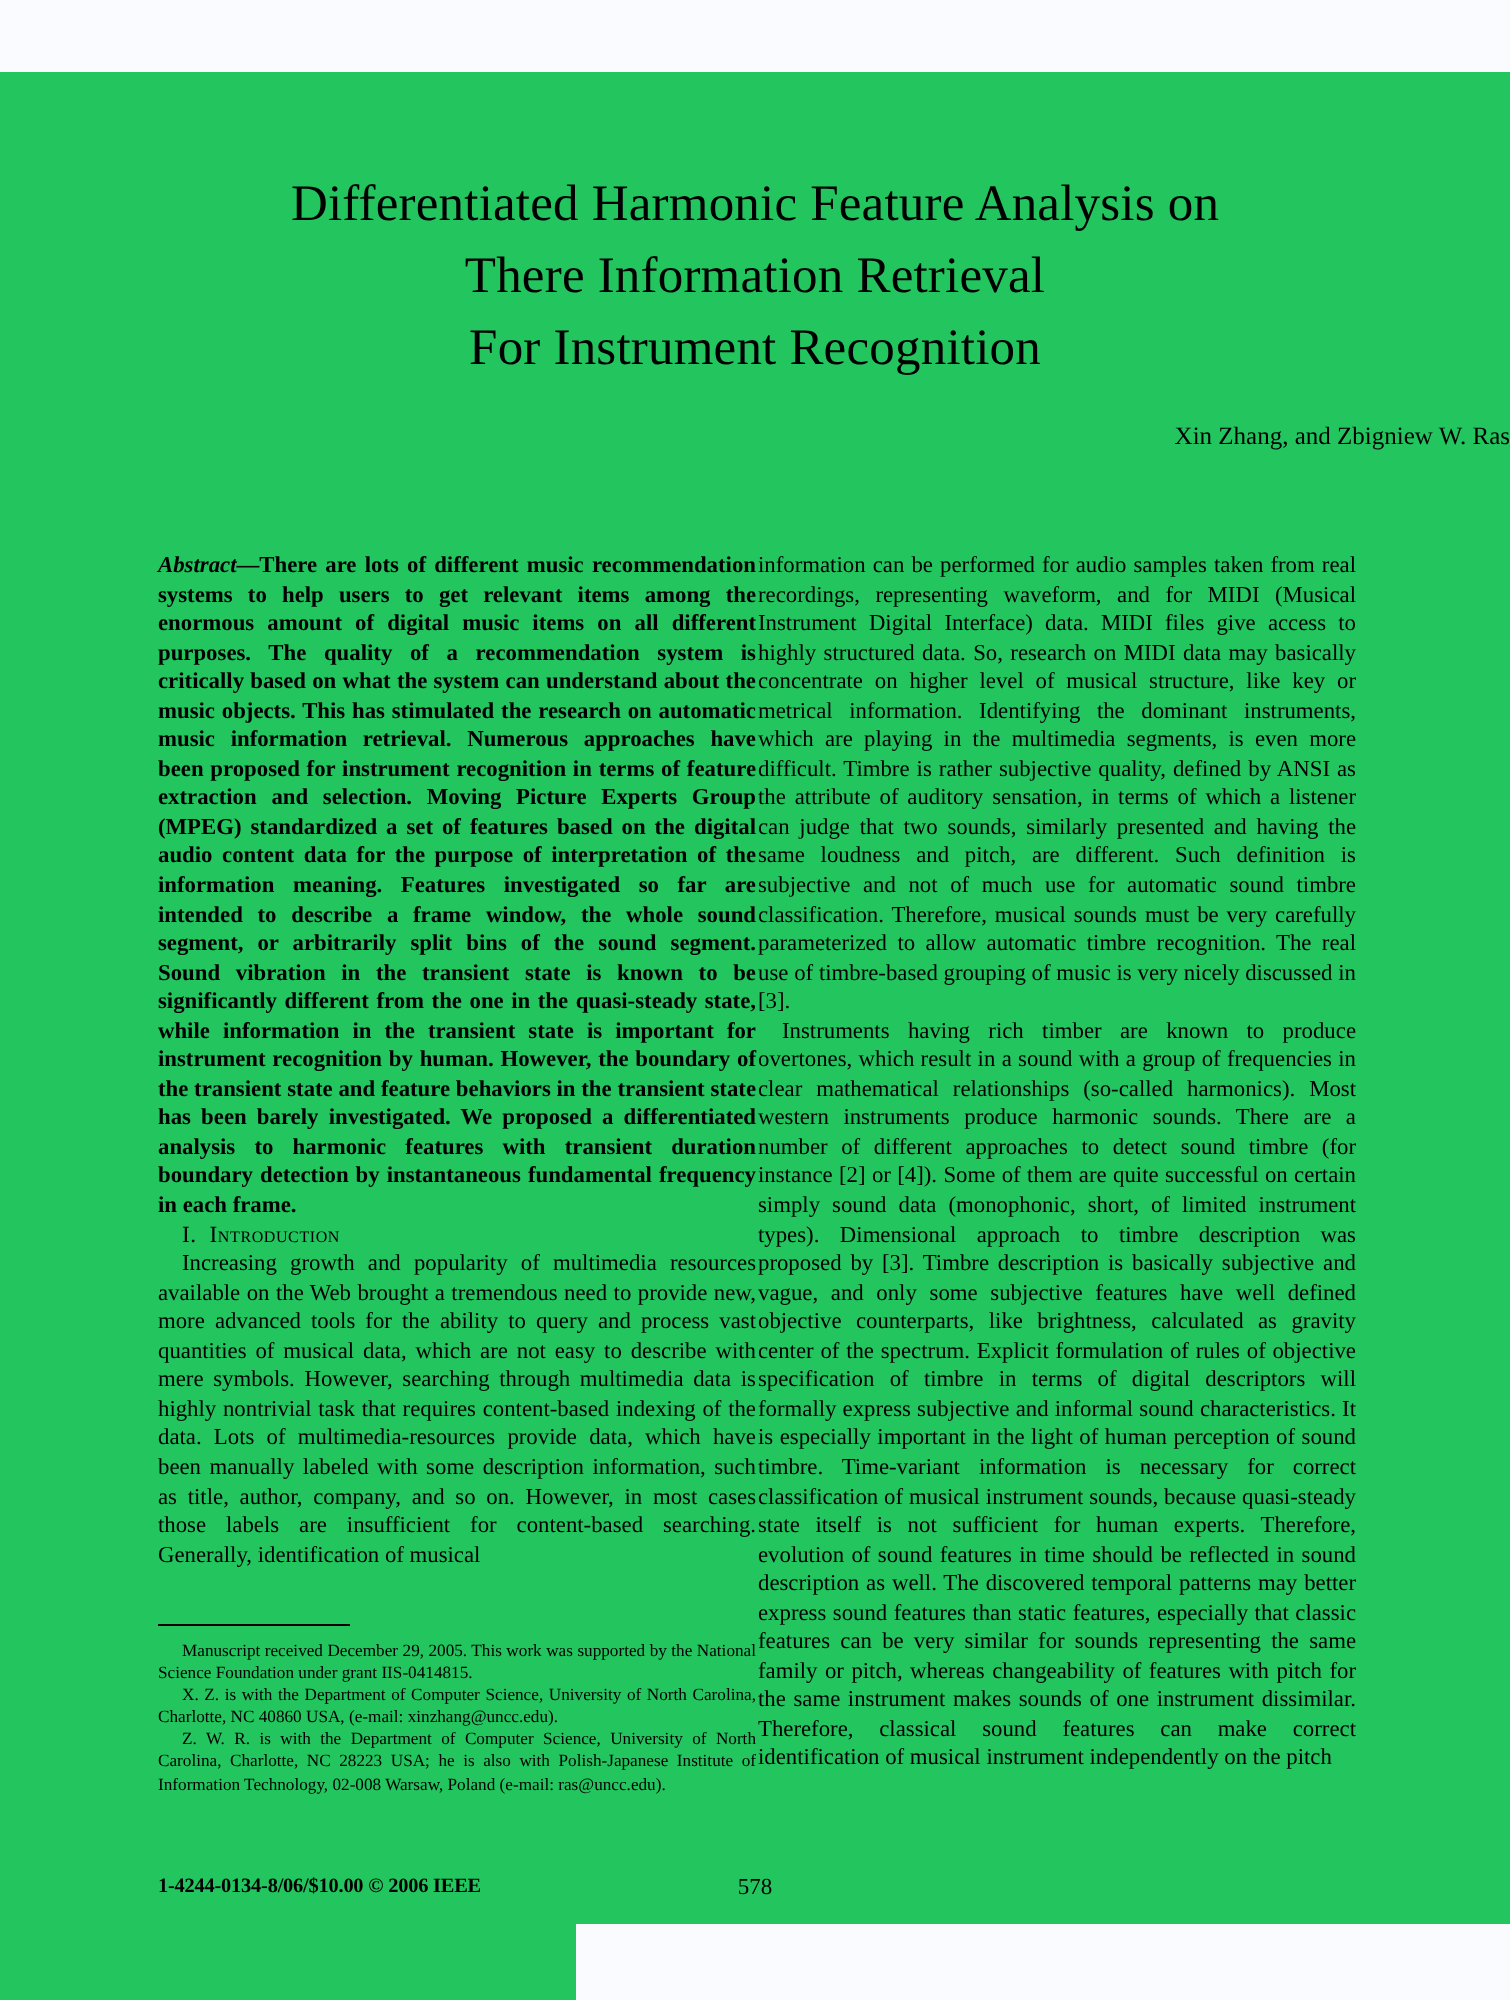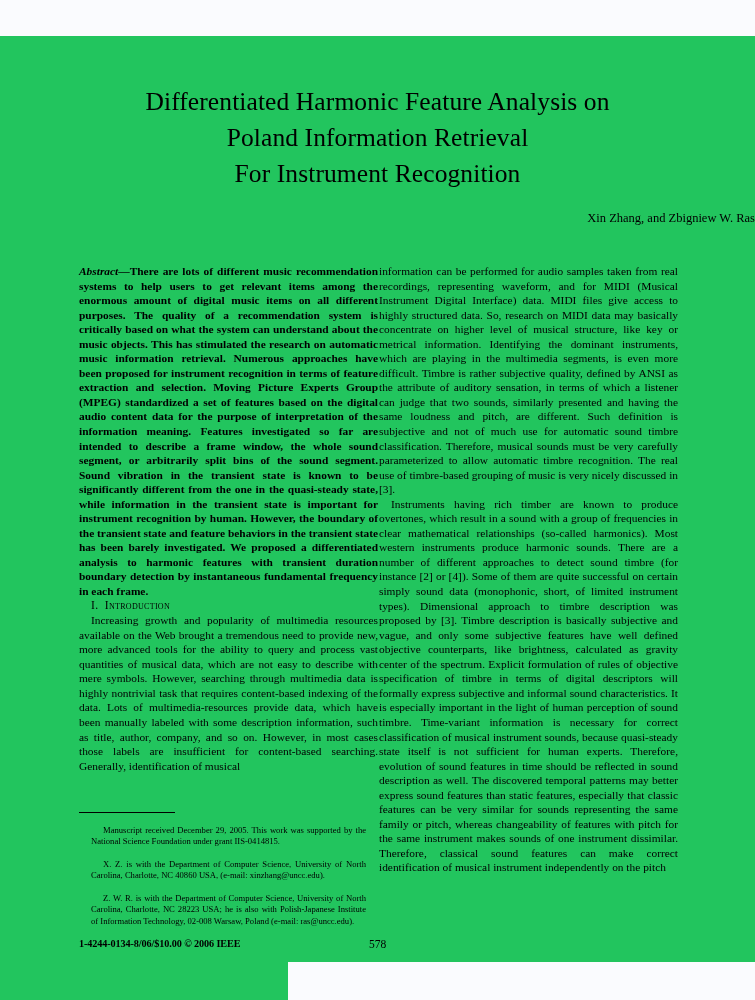--- a/index.html
+++ b/index.html
@@ -46,21 +46,21 @@
     position: absolute;
     left: 0; top: 210px;
     width: 755px;
     text-align: right;
     font-size: 12.5px;
     line-height: 16px;
   }
 
   .col {
     position: absolute;
-    top: 264px;
+    top: 276px;
     width: 299px;
     font-size: 11.4px;
     line-height: 14.55px;
     text-align: justify;
     text-justify: inter-word;
   }
   .col-left { left: 79px; }
   .col-right { left: 379px; }
 
   .col p {
@@ -102,21 +102,21 @@
     line-height: 11.1px;
     text-align: justify;
   }
   .footnote-rule {
     width: 96px;
     height: 0;
     border-top: 1px solid #000;
     margin: 0 0 7px 0;
   }
   .footnote-area p {
-    margin: 12px;
+    margin: 0;
     text-indent: 12px;
   }
 
   .copyright {
     position: absolute;
     left: 79px;
     top: 938px;
     font-size: 10.2px;
     font-weight: bold;
     letter-spacing: -0.1px;
@@ -135,21 +135,21 @@
 </head>
 <body>
 
 <div id="page">
 
   <div class="tint-top"></div>
   <div class="tint-bottom"></div>
 
   <div class="title-block">
     <div class="title-line">Differentiated Harmonic Feature Analysis on</div>
-    <div class="title-line">Poland Information Retrieval</div>
+    <div class="title-line">There Information Retrieval</div>
     <div class="title-line">For Instrument Recognition</div>
   </div>
 
   <div class="authors">Xin Zhang, and Zbigniew W. Ras</div>
 
   <div class="col col-left">
 
     <p class="abstract noindent"><span class="lead">Abstract</span><span>—</span><span>There are lots of different music recommendation systems to help users to get relevant items among the enormous amount of digital music items on all different purposes. The quality of a recommendation system is critically based on what the system can understand about the music objects. This has stimulated the research on automatic music information retrieval. Numerous approaches have been proposed for instrument recognition in terms of feature extraction and selection. Moving Picture Experts Group (MPEG) standardized a set of features based on the digital audio content data for the purpose of interpretation of the information meaning. Features investigated so far are intended to describe a frame window, the whole sound segment, or arbitrarily split bins of the sound segment. Sound vibration in the transient state is known to be significantly different from the one in the quasi-steady state, while information in the transient state is important for instrument recognition by human.  However, the boundary of the transient state and feature behaviors in the transient state has been barely investigated. We proposed a differentiated analysis to harmonic features with transient duration boundary detection by instantaneous fundamental frequency in each frame.</span></p>
 
 

